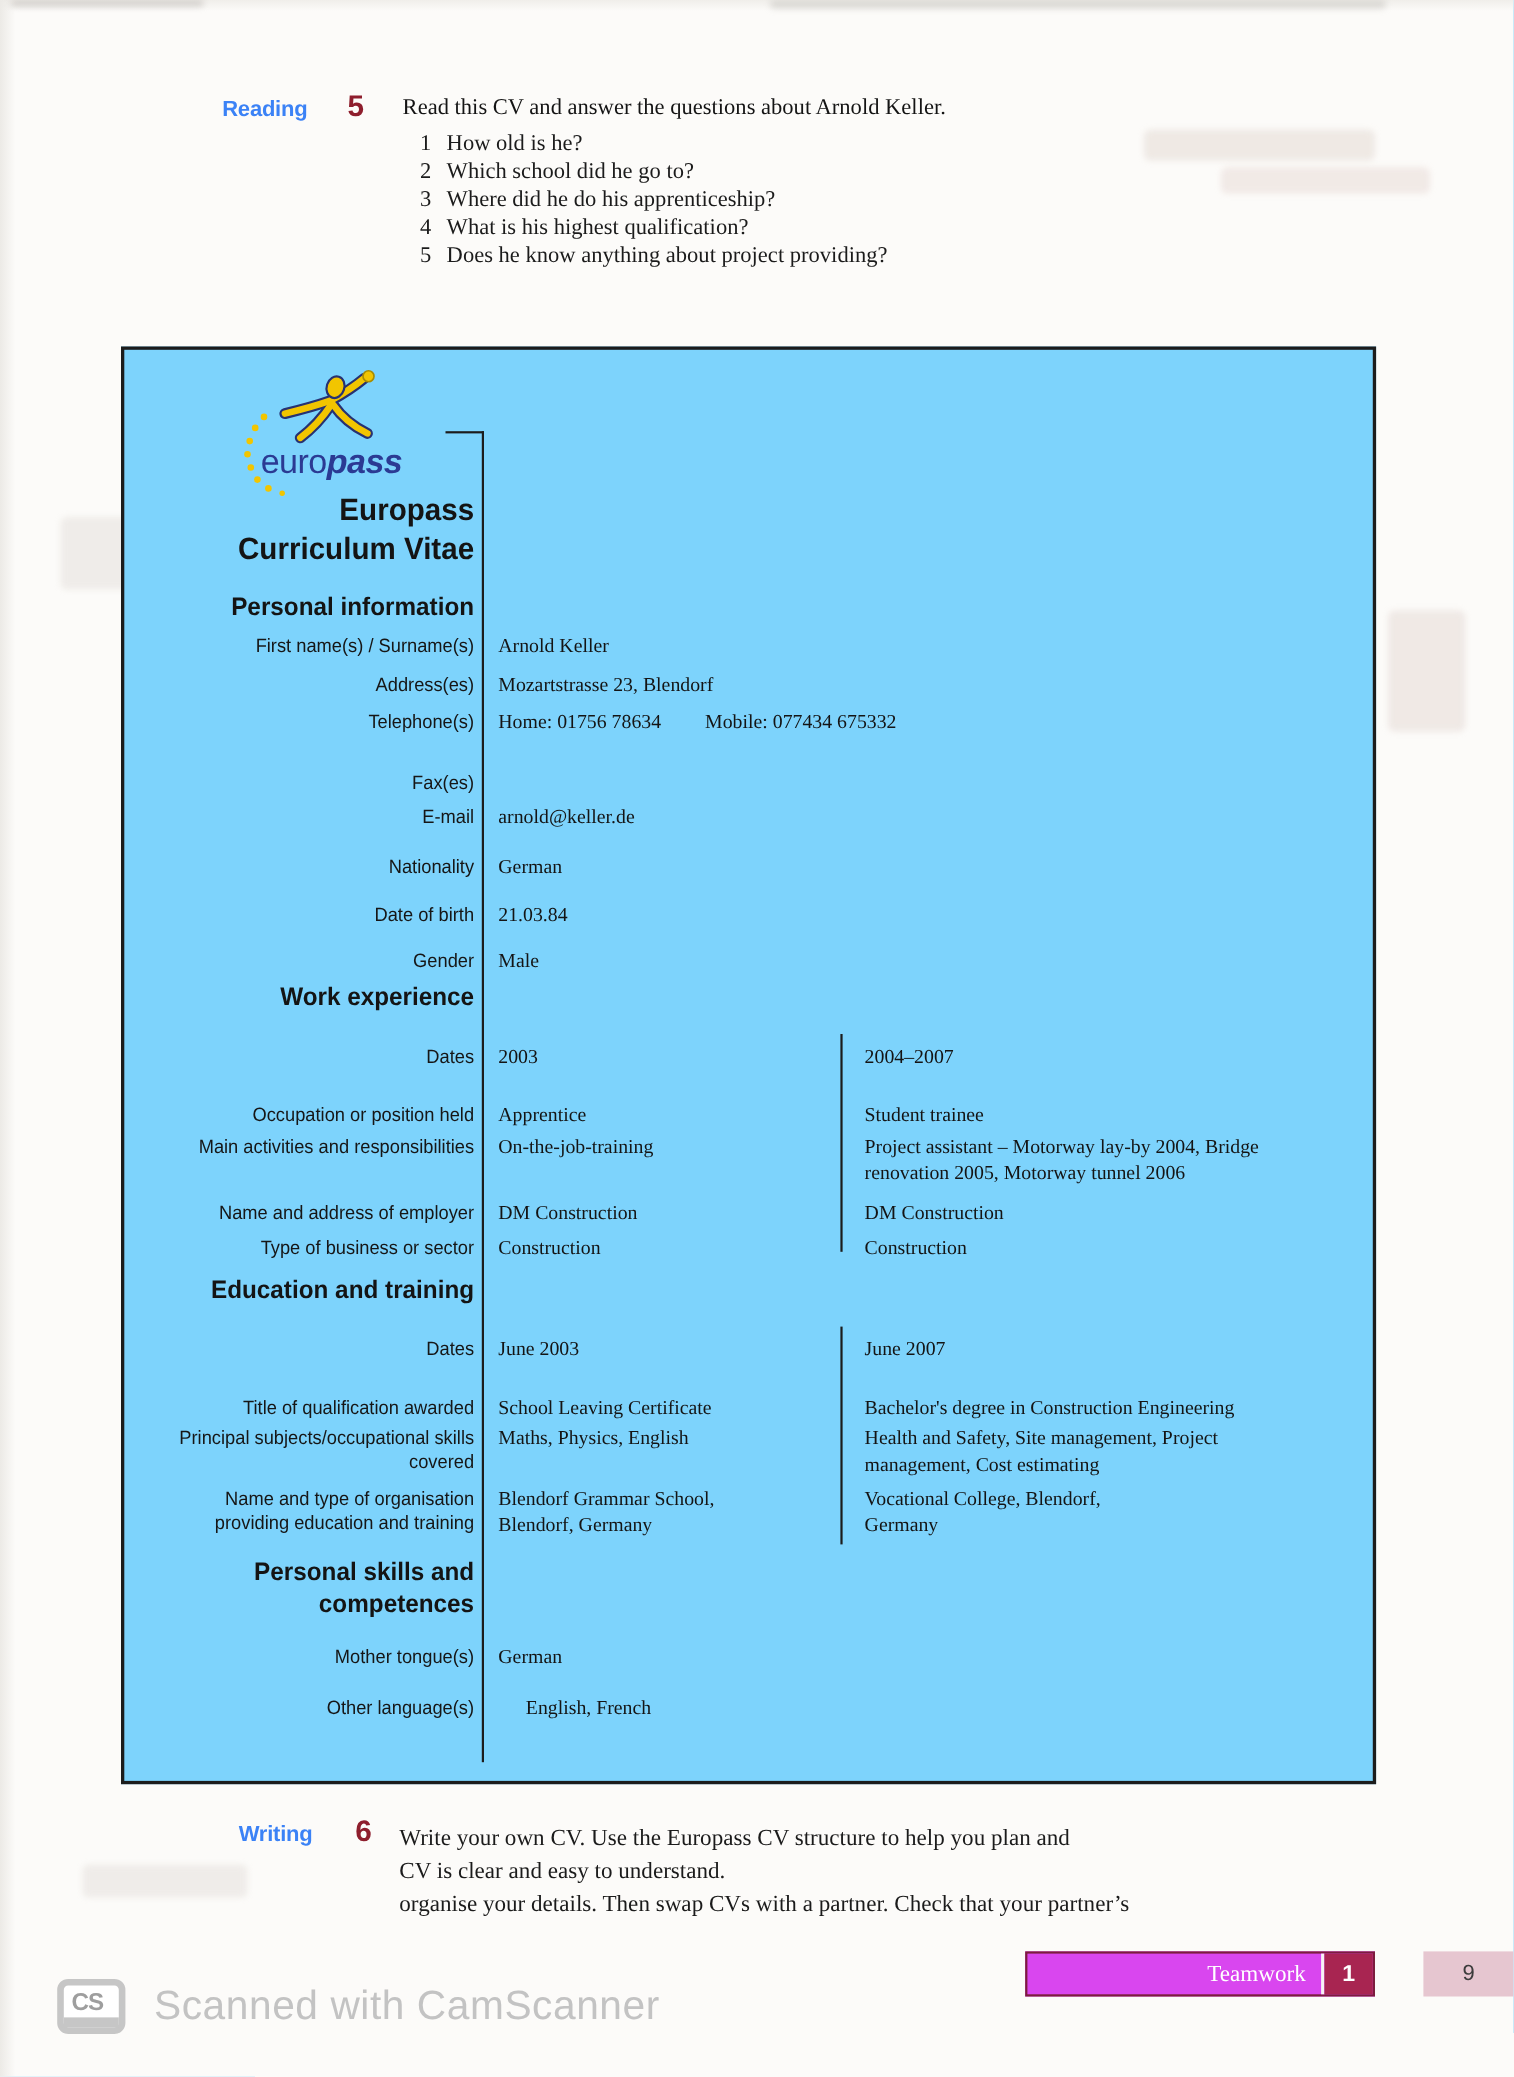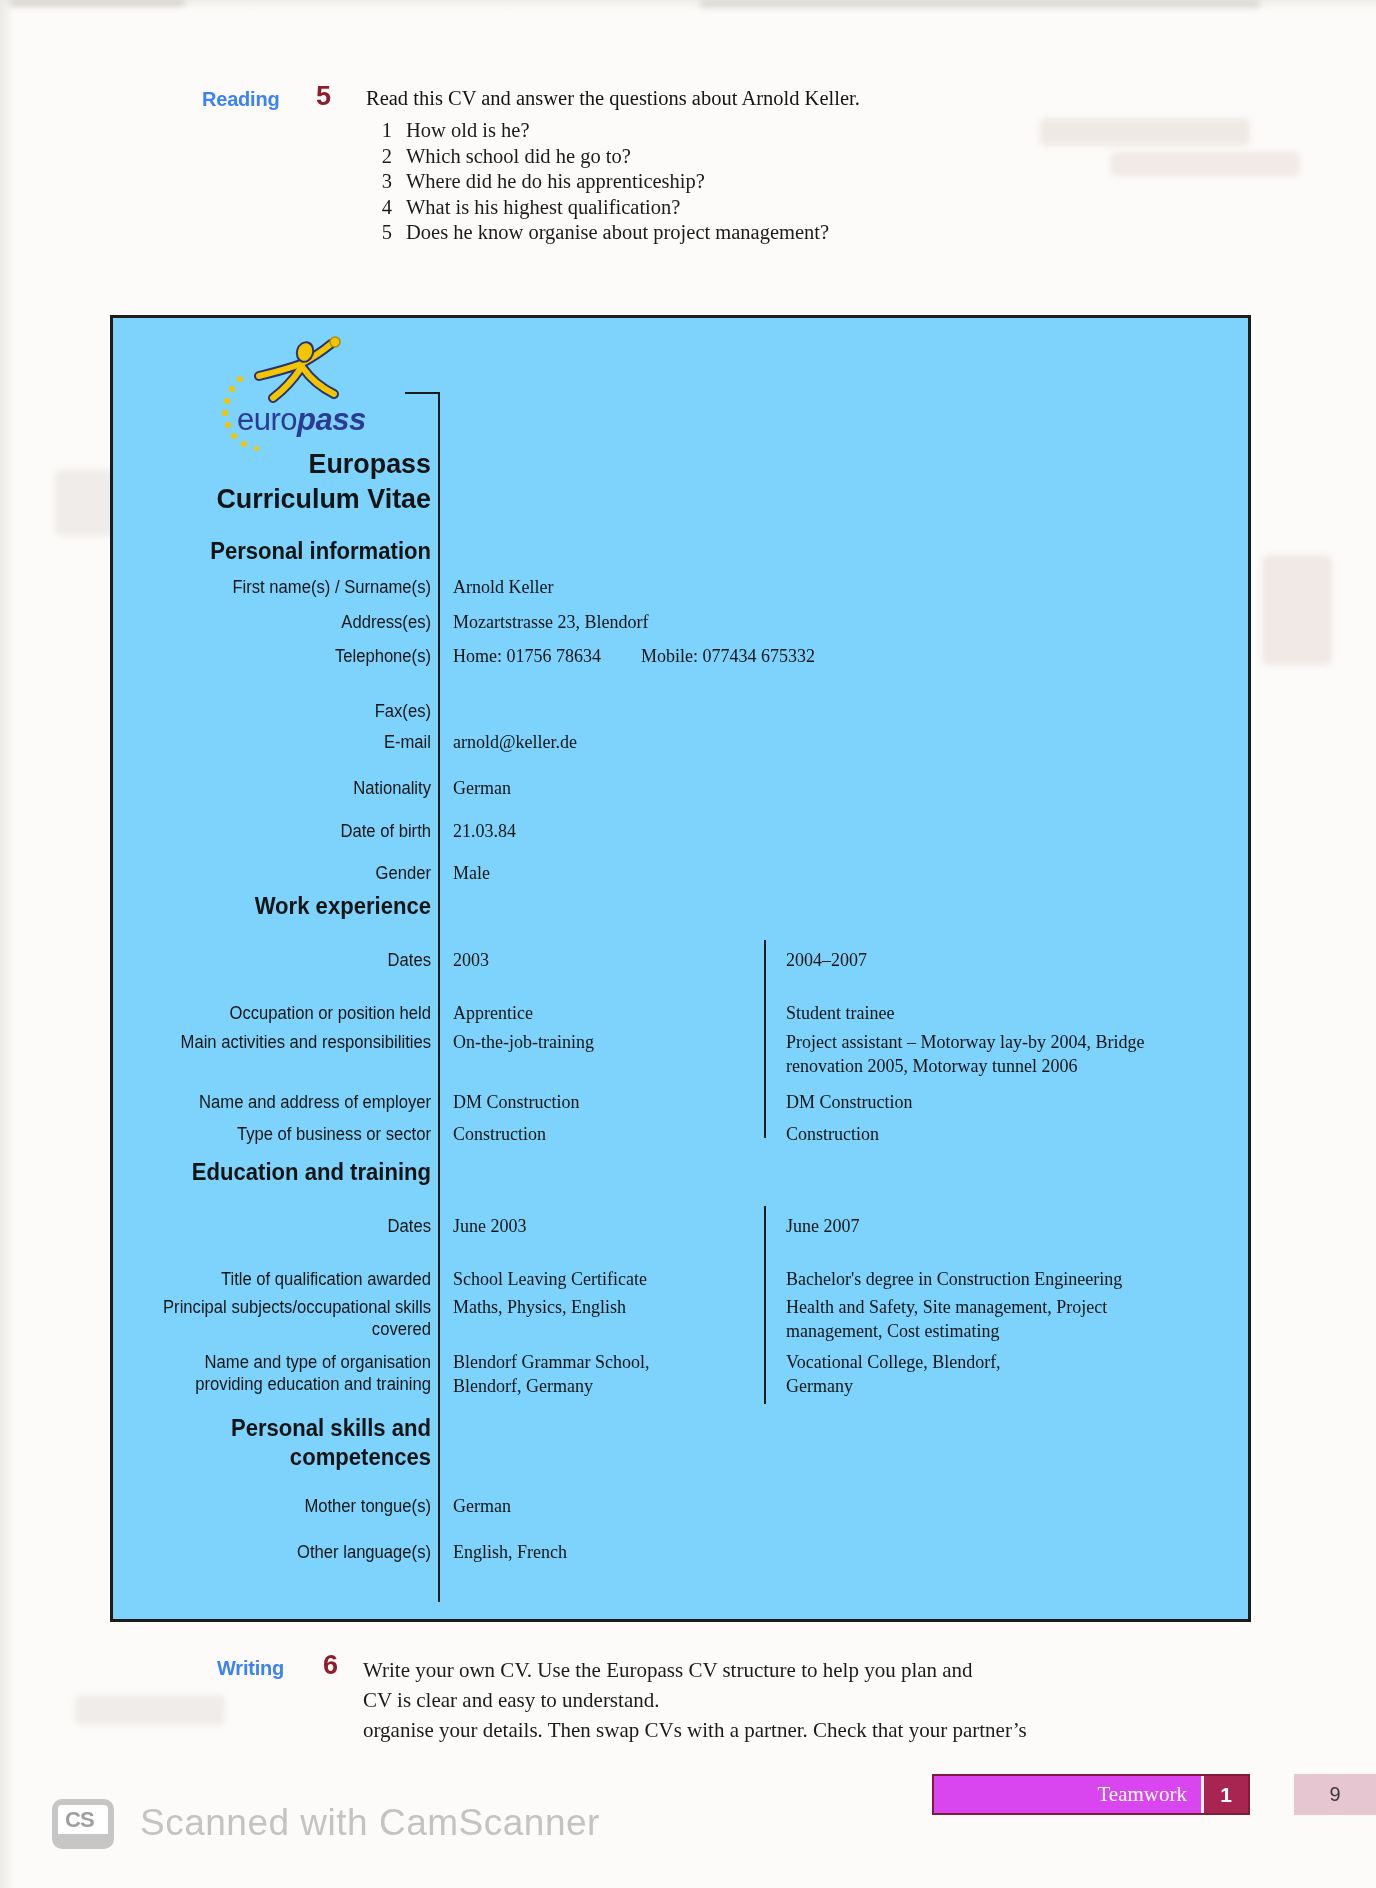--- a/index.html
+++ b/index.html
@@ -93,21 +93,21 @@
 <div class="abs q-row" style="left:366px;top:170px;">
   <div class="serif q-num">3</div>
   <div class="serif q-text">Where did he do his apprenticeship?</div>
 </div>
 <div class="abs q-row" style="left:366px;top:196px;">
   <div class="serif q-num">4</div>
   <div class="serif q-text">What is his highest qualification?</div>
 </div>
 <div class="abs q-row" style="left:366px;top:221px;">
   <div class="serif q-num">5</div>
-  <div class="serif q-text">Does he know organise about project management?</div>
+  <div class="serif q-text">Does he know anything about project providing?</div>
 </div>
 
 <div class="abs cv-box">
 <div class="cv-in">
 
   <div class="logo">
     <span class="dot" style="left:24px;top:40px;width:6px;height:6px;background:#f2c500;"></span>
     <span class="dot" style="left:16px;top:50px;width:6px;height:6px;background:#f2c500;"></span>
     <span class="dot" style="left:11px;top:62px;width:6px;height:6px;background:#f2c500;"></span>
     <span class="dot" style="left:9px;top:74px;width:6px;height:6px;background:#f2c500;"></span>
@@ -244,21 +244,21 @@
     <div>Personal skills and</div>
     <div>competences</div>
   </div>
 
   <div>
     <div class="lbl" style="top:1177px;">Mother tongue(s)</div>
     <div class="val" style="top:1176px;">German</div>
   </div>
   <div>
     <div class="lbl" style="top:1223px;">Other language(s)</div>
-    <div class="val" style="top:1222px;">English, French</div>
+    <div class="val" style="top:1222px;margin-left:25px;">English, French</div>
   </div>
 
 </div>
 </div>
 
 <div class="abs ex-label" style="left:217px;top:1657px;">Writing</div>
 <div class="abs ex-num" style="left:323px;top:1650px;color:#8e1e2d;">6</div>
 <div class="abs" style="left:363px;top:1655px;width:760px;">
   <div class="serif" style="font-size:21px;line-height:30px;">Write your own CV. Use the Europass CV structure to help you plan and</div>
   <div class="serif" style="font-size:21px;line-height:30px;">CV is clear and easy to understand.</div>

